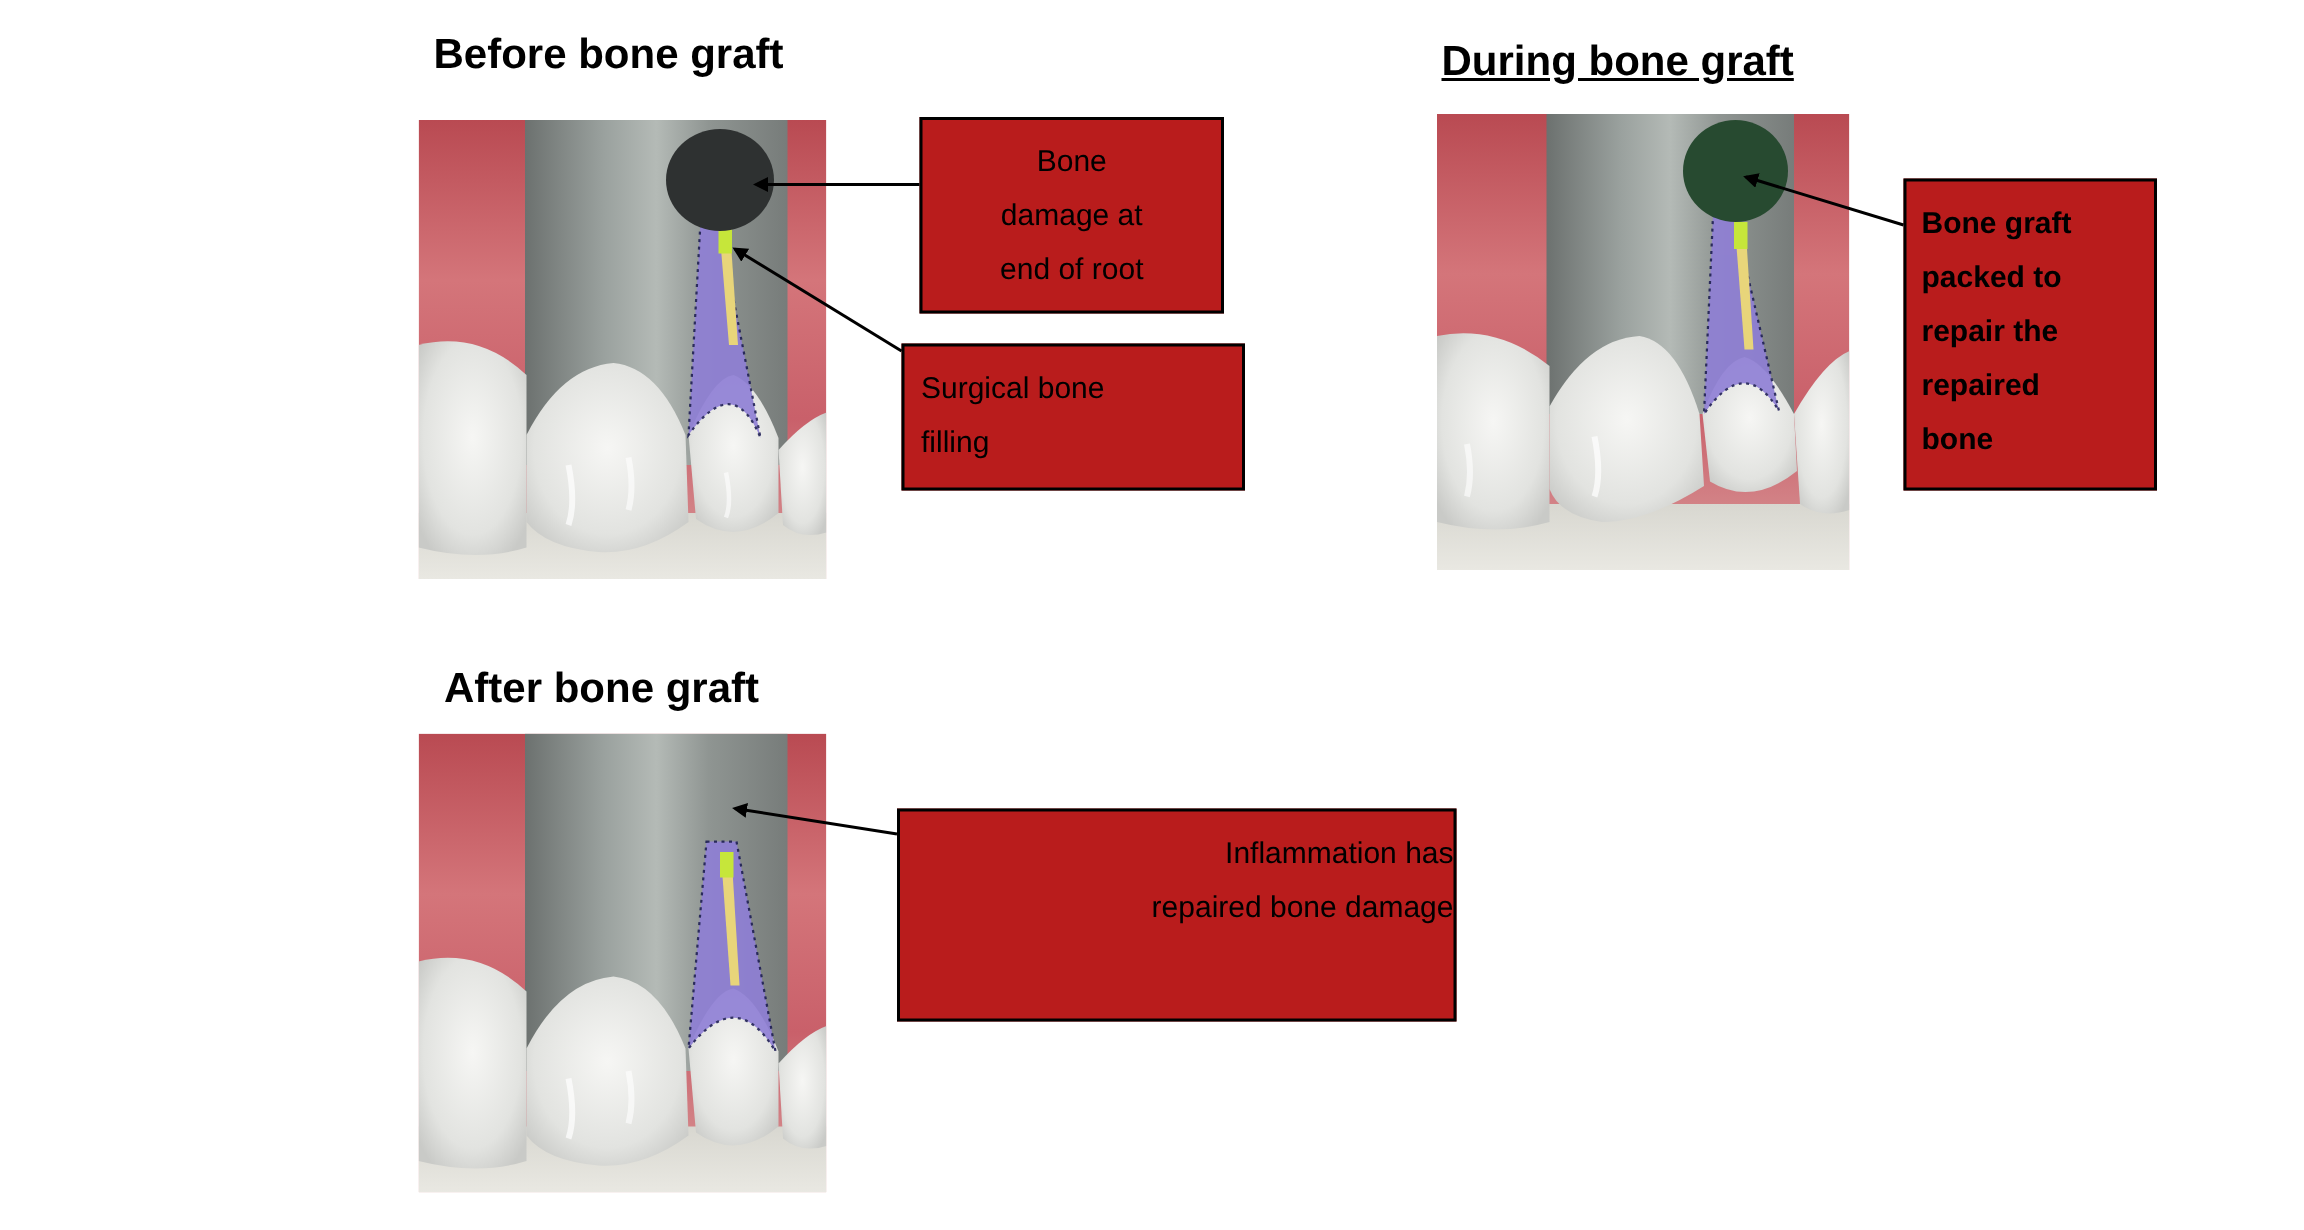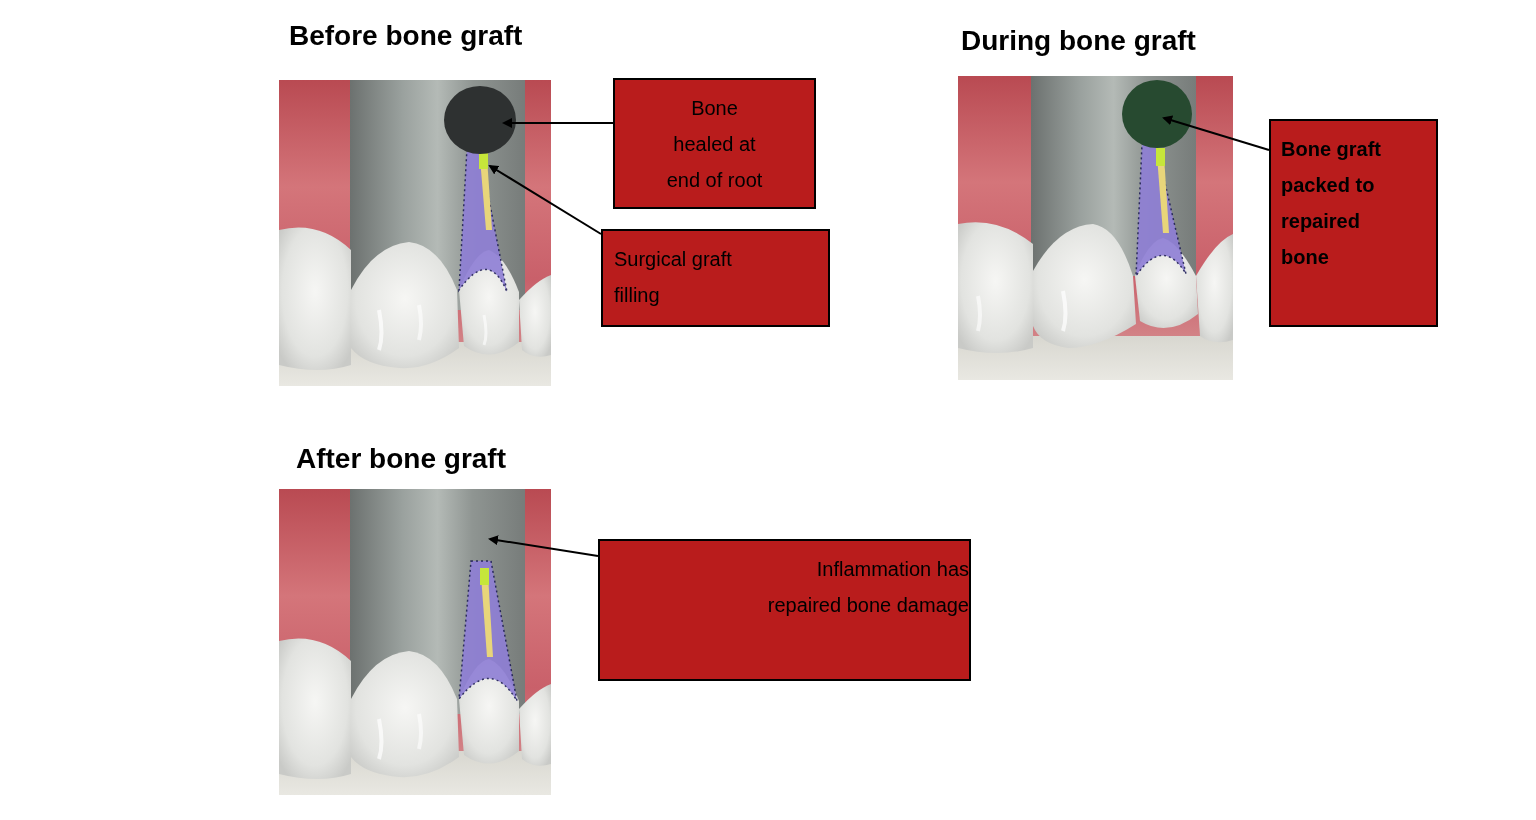--- a/index.html
+++ b/index.html
@@ -22,21 +22,21 @@
   }
   .label-box .line { display: block; white-space: nowrap; }
   .center { text-align: center; }
   .left { text-align: left; }
   svg.overlay { position: absolute; left: 0; top: 0; pointer-events: none; }
 </style>
 </head>
 <body>
 
 <div class="title" style="left:289px; top:22px;">Before bone graft</div>
-<div class="title" style="left:961px; top:27px;">During bone graft</div>
+<div class="title" style="left:961px; top:27px;text-decoration:underline;">During bone graft</div>
 <div class="title" style="left:296px; top:445px;">After bone graft</div>
 
 <svg width="0" height="0" style="position:absolute">
   <defs>
     <linearGradient id="gumGrad" x1="0" y1="0" x2="0" y2="1">
       <stop offset="0" stop-color="#b94a52"></stop>
       <stop offset="0.35" stop-color="#d4757a"></stop>
       <stop offset="0.65" stop-color="#c9606a"></stop>
       <stop offset="1" stop-color="#d99a9a"></stop>
     </linearGradient>
@@ -117,32 +117,33 @@
     <path d="M192,72 L212,72 L238,212 Q212,168 180,210 Z" fill="#8f7fd6" opacity="0.9" stroke="#1f1f55" stroke-width="1.5" stroke-dasharray="2,3"></path>
     <path d="M202,86 L209,86 L214,168 L208,168 Z" fill="#e8d57a"></path>
     <rect x="201" y="79" width="9" height="17" fill="#c6e63a"></rect>
     <path d="M100,230 q5,25 0,40" stroke="#ffffff" stroke-width="4" fill="none" opacity="0.7"></path>
     <path d="M140,225 q4,20 0,35" stroke="#ffffff" stroke-width="4" fill="none" opacity="0.6"></path>
   </svg>
 </div>
 
 <div class="label-box center" style="left:613px; top:78px; width:203px; height:131px; padding-top:10px;">
   <span class="line">Bone</span>
-  <span class="line">healed at</span>
+  <span class="line">damage at</span>
   <span class="line">end of root</span>
 </div>
 
 <div class="label-box left" style="left:601px; top:229px; width:229px; height:98px; padding:10px 0 0 11px;">
-  <span class="line">Surgical graft</span>
+  <span class="line">Surgical bone</span>
   <span class="line">filling</span>
 </div>
 
 <div class="label-box left" style="left:1269px; top:119px; width:169px; height:208px; padding:10px 0 0 10px;font-weight:bold;">
   <span class="line">Bone graft</span>
   <span class="line">packed to</span>
+  <span class="line">repair the</span>
   <span class="line">repaired</span>
   <span class="line">bone</span>
 </div>
 
 <div class="label-box left" style="left:598px; top:539px; width:373px; height:142px; padding:10px 0 0 10px;text-align:right;">
   <span class="line">Inflammation has</span>
   <span class="line">repaired bone damage</span>
 </div>
 
 <svg class="overlay" width="1536" height="820" viewBox="0 0 1536 820">

